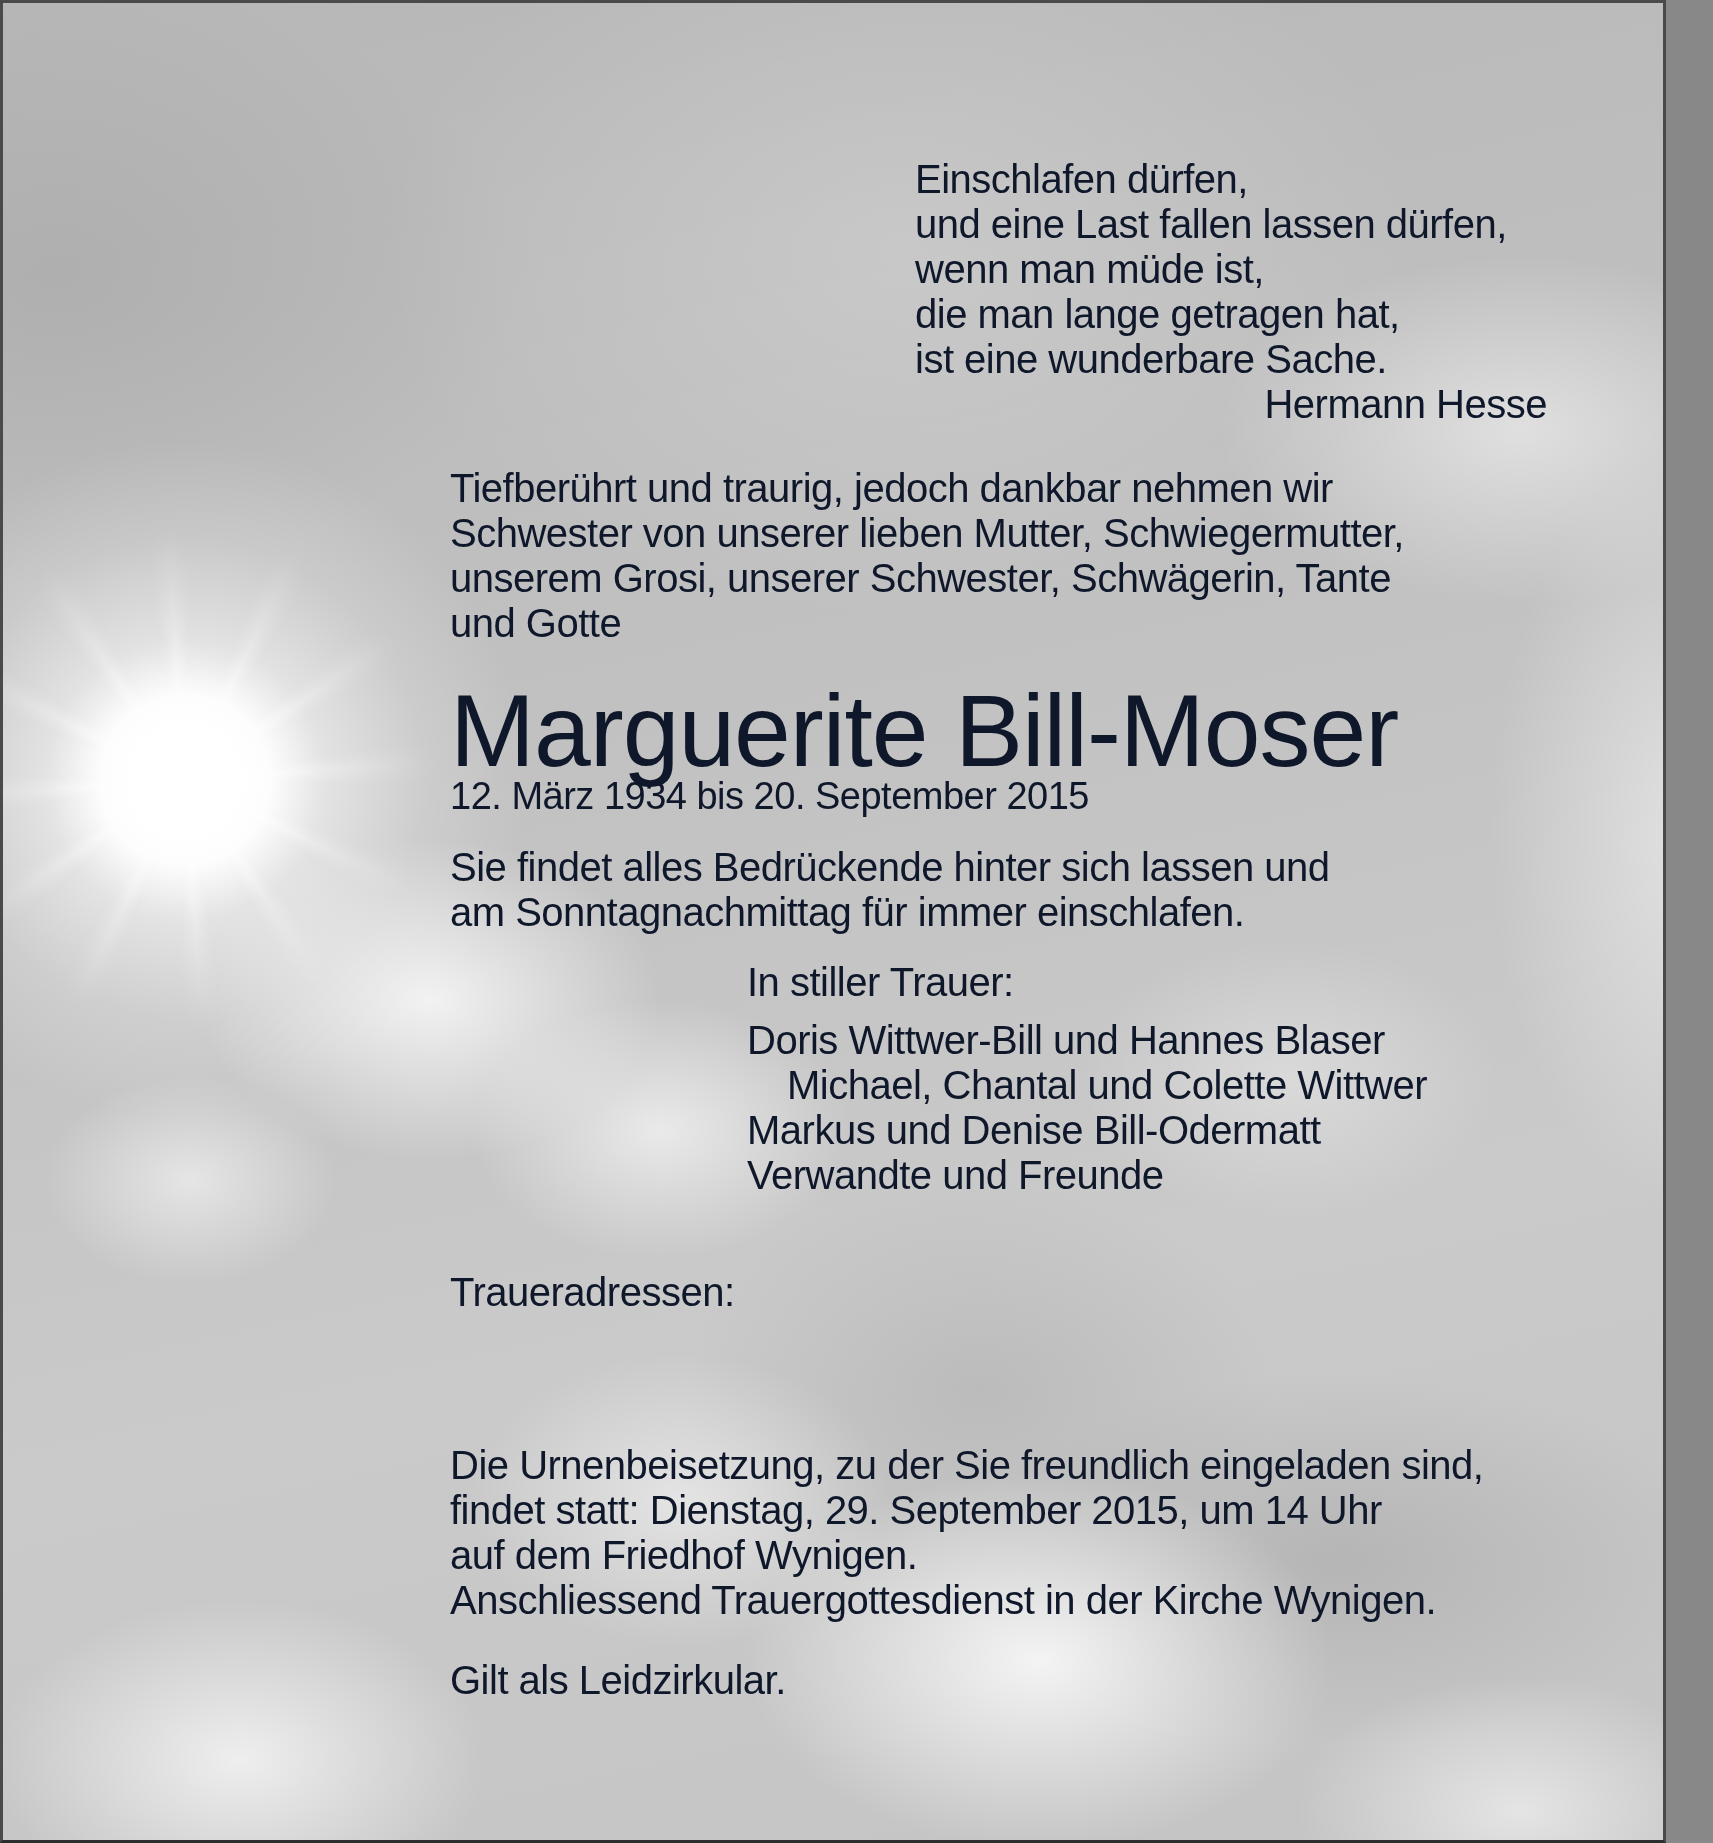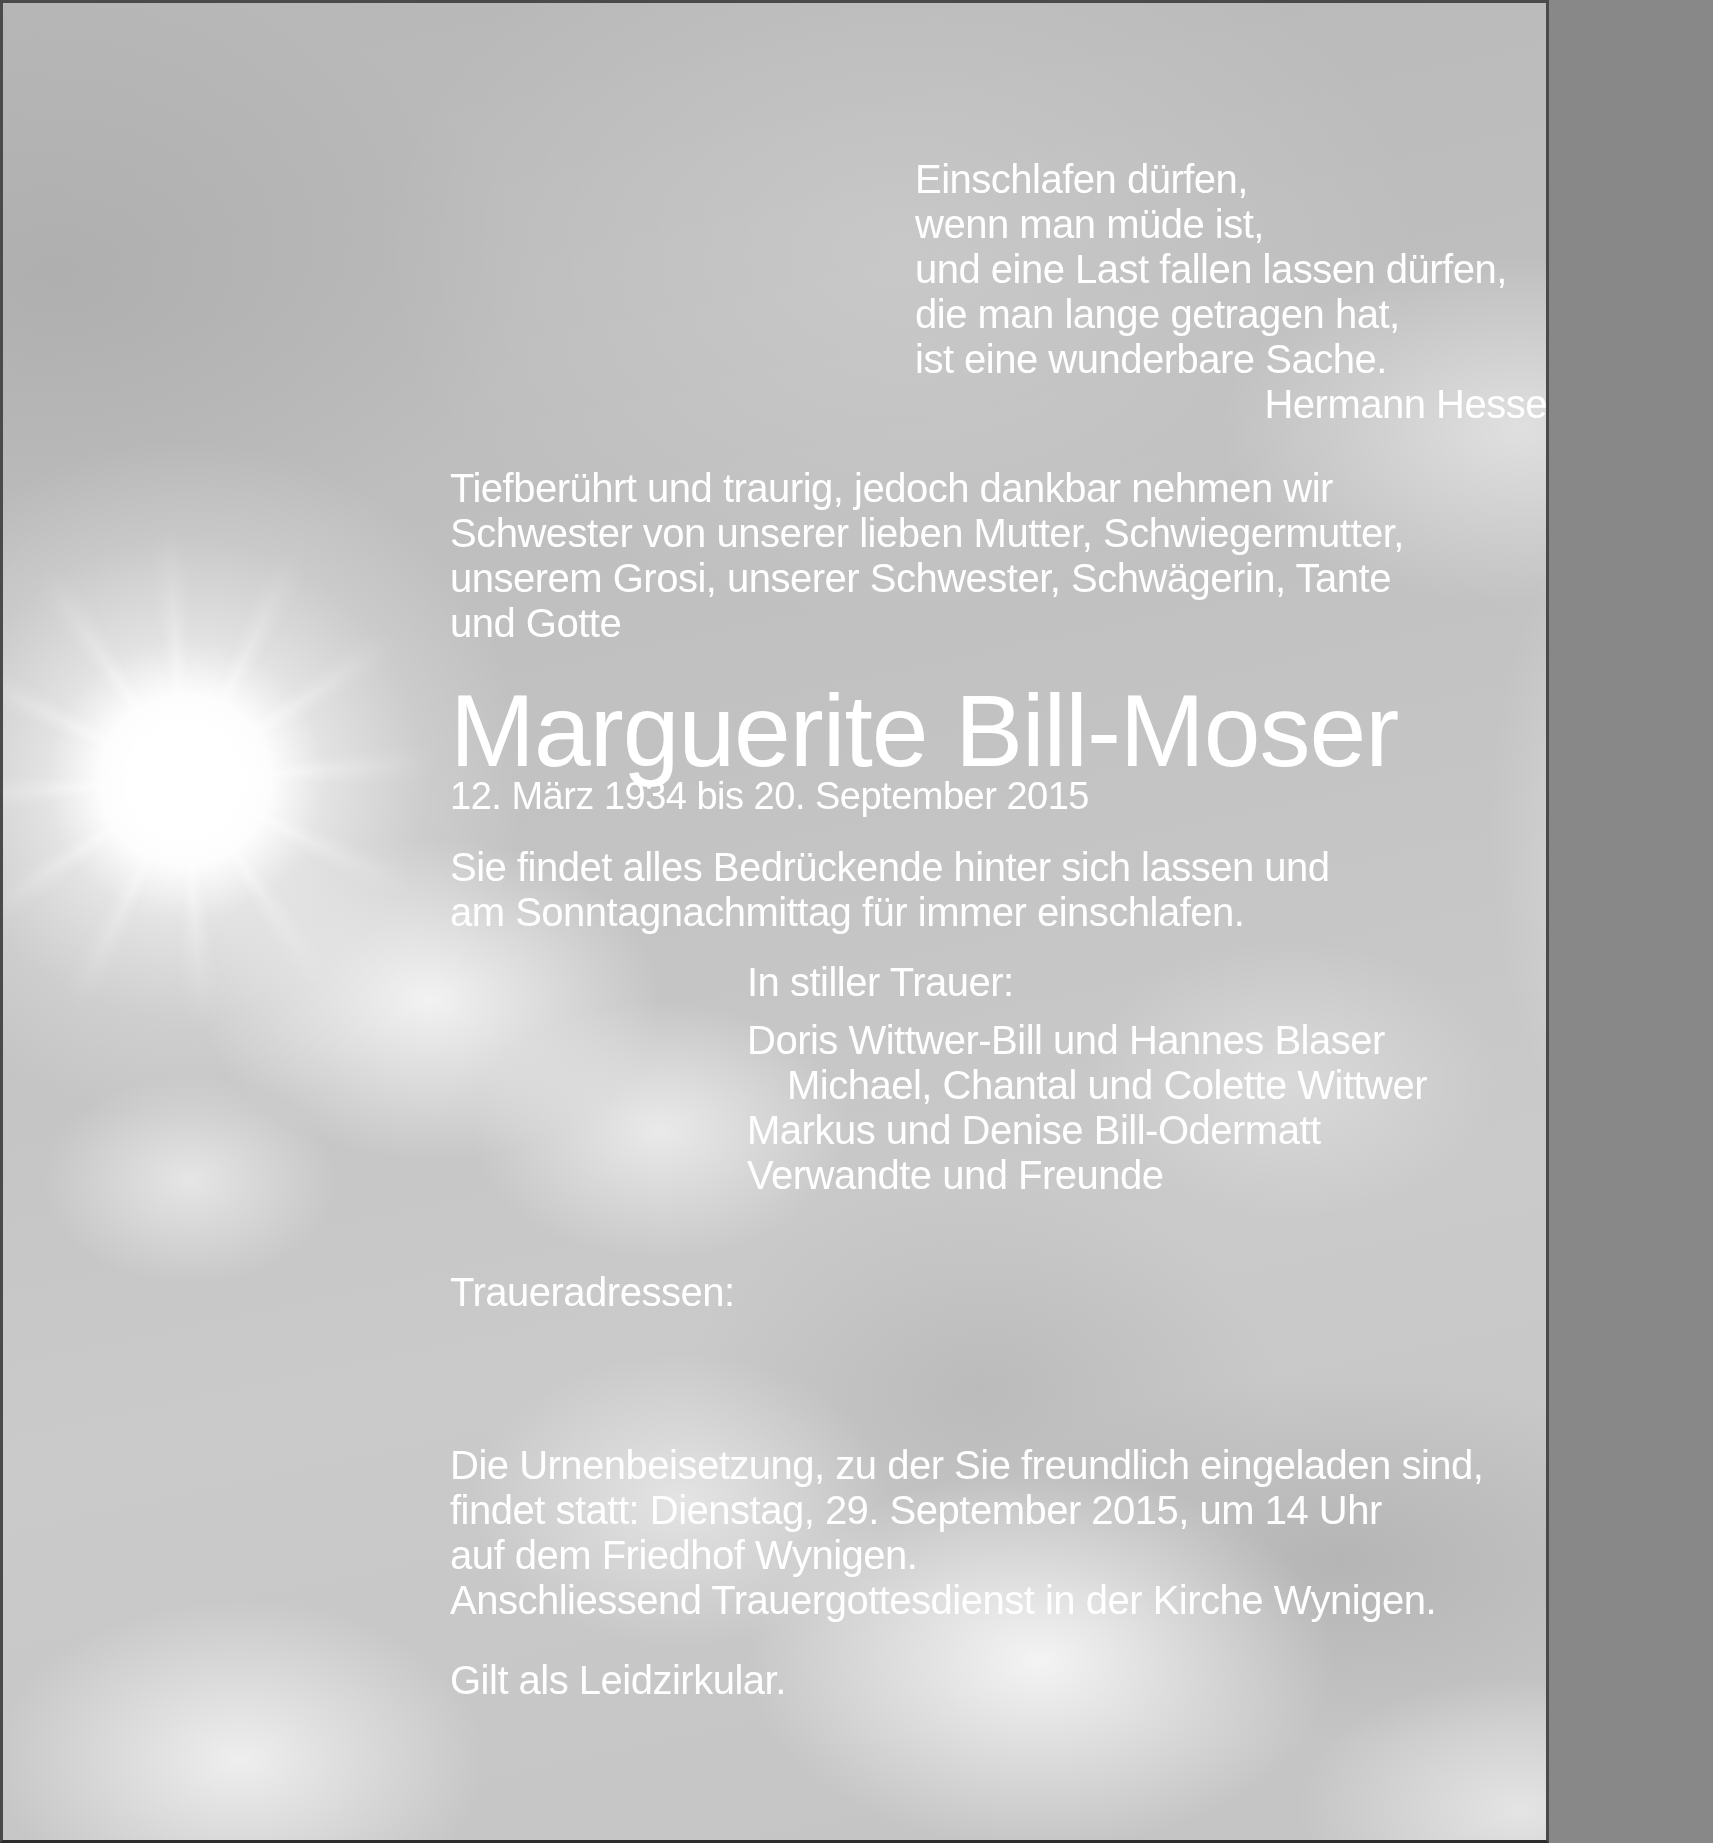--- a/index.html
+++ b/index.html
@@ -1,21 +1,21 @@
 <!DOCTYPE html>
 <html><head>
 <meta charset="utf-8">
 <style>
   html,body { margin:0; padding:0; background:#888; }
   .notice {
     position:relative;
-    width:1549px; height:1843px;
+    width:1666px; height:1843px;
     overflow:hidden;
     font-family:"Liberation Sans","DejaVu Sans",sans-serif;
-    color:#ffffff;
+    color:#0f172a;
     letter-spacing:-0.5px;
   }
   
   .sky {
     position:absolute; inset:0;
     background-color:#bfbfbf;
     background-image:
       radial-gradient(ellipse 430px 250px at 1520px 430px, rgba(255,255,255,.50), rgba(255,255,255,0) 70%),
       radial-gradient(ellipse 280px 520px at 1690px 830px, rgba(255,255,255,.48), rgba(255,255,255,0) 72%),
       radial-gradient(ellipse 330px 230px at 430px 1000px, rgba(255,255,255,.78), rgba(255,255,255,0) 70%),
@@ -73,22 +73,22 @@
 </style>
 </head>
 <body>
 
 <div class="notice">
   <div class="sky"></div>
   <div class="sun"></div>
 
   <div class="txt poem">
     <div>Einschlafen dürfen,</div>
+    <div>und eine Last fallen lassen dürfen,</div>
     <div>wenn man müde ist,</div>
-    <div>und eine Last fallen lassen dürfen,</div>
     <div>die man lange getragen hat,</div>
     <div>ist eine wunderbare Sache.</div>
     <div class="poem-attrib">Hermann Hesse</div>
   </div>
 
   <div class="txt intro">
     <div>Tiefberührt und traurig, jedoch dankbar nehmen wir</div>
     <div>Schwester von unserer lieben Mutter, Schwiegermutter,</div>
     <div>unserem Grosi, unserer Schwester, Schwägerin, Tante</div>
     <div>und Gotte</div>

